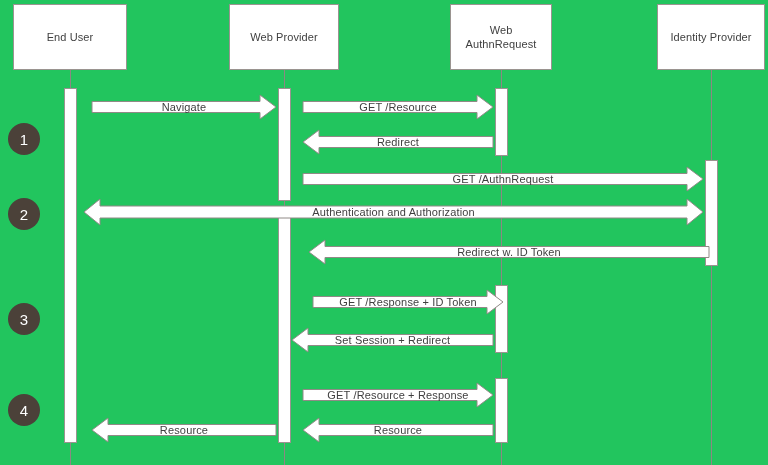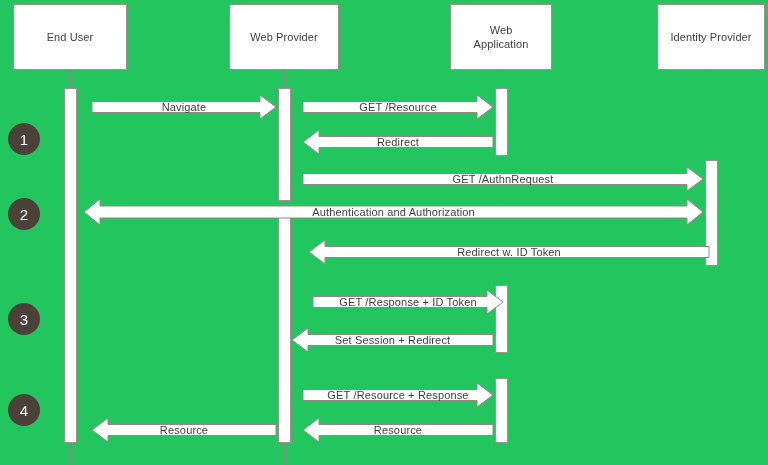--- a/index.html
+++ b/index.html
@@ -99,21 +99,21 @@
     <div class="lifeline" style="left: 501px; top: 70px; height: 395px;"></div>
     <div class="lifeline" style="left: 711px; top: 70px; height: 395px;"></div>
     <div class="participant" style="left: 13px; top: 4px; width: 114px; height: 66px;">
       <span style="white-space: pre-line;">End User</span>
     </div>
     <div class="participant" style="left: 229px; top: 4px; width: 110px; height: 66px;">
       <span style="white-space: pre-line;">Web Provider</span>
     </div>
     <div class="participant" style="left: 450px; top: 4px; width: 102px; height: 66px;">
       <span style="white-space: pre-line;">Web
-Application</span>
+AuthnRequest</span>
     </div>
     <div class="participant" style="left: 657px; top: 4px; width: 108px; height: 66px;">
       <span style="white-space: pre-line;">Identity Provider</span>
     </div>
     <div class="activation" style="left: 64px; top: 88px; height: 355px;"></div>
     <div class="activation" style="left: 278px; top: 88px; height: 113px;"></div>
     <div class="activation" style="left: 278px; top: 210px; height: 233px;"></div>
     <div class="activation" style="left: 495px; top: 88px; height: 68px;"></div>
     <div class="activation" style="left: 495px; top: 285px; height: 68px;"></div>
     <div class="activation" style="left: 495px; top: 378px; height: 65px;"></div>

